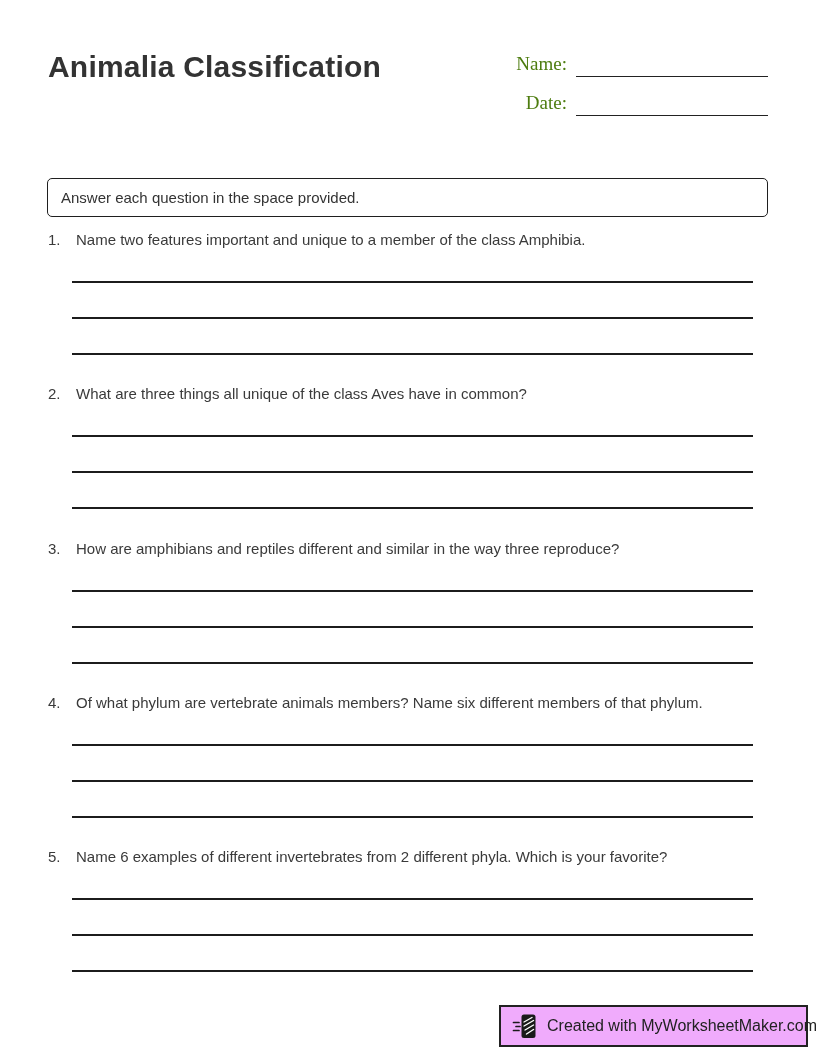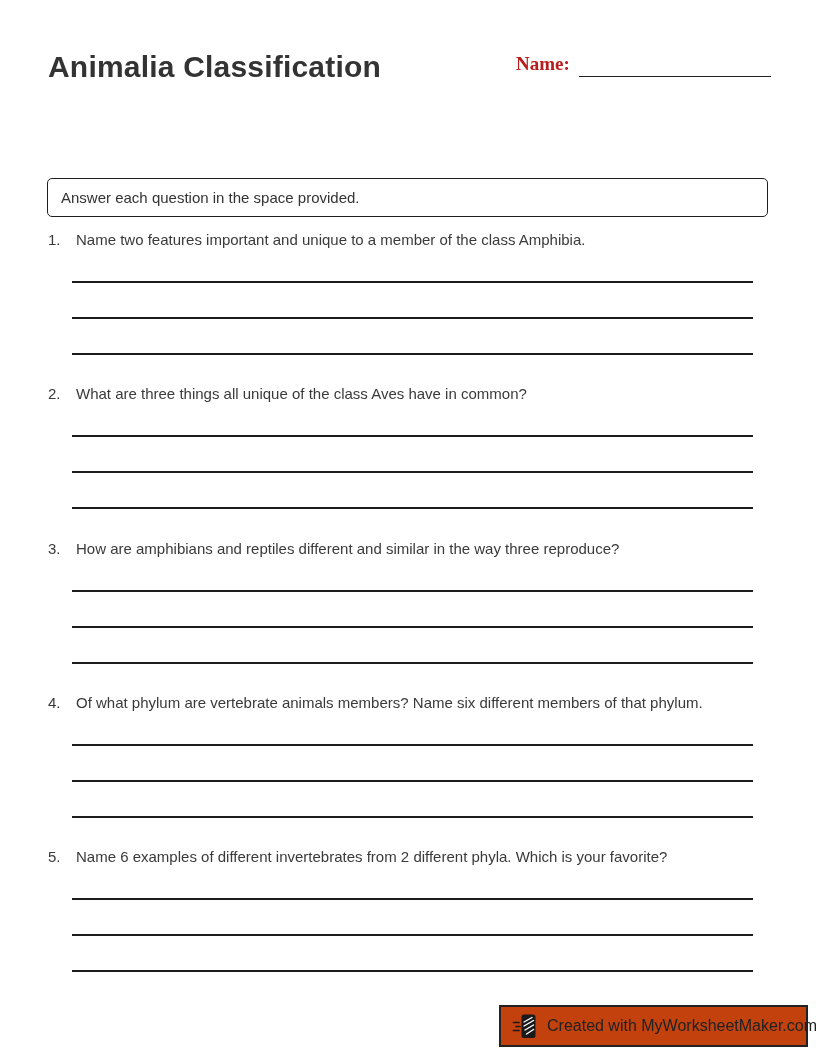--- a/index.html
+++ b/index.html
@@ -27,25 +27,24 @@
     position: absolute;
     right: 48px;
     top: 50px;
     width: 252px;
   }
   .nd-row { display: flex; align-items: flex-end; height: 27px; }
   .nd-row + .nd-row { margin-top: 12px; }
   .nd-label {
     font-family: "Liberation Serif", serif;
     font-size: 19px;
-    color: #b91c1c;
+    color: #4d7c0f;
     margin-left: auto;
     padding-bottom: 2px;
     white-space: nowrap;
-    font-weight: bold;
   }
   .nd-line {
     width: 192px;
     flex: none;
     margin-left: 9px;
     border-bottom: 1.5px solid #222222;
     height: 100%;
   }
 
   
@@ -90,21 +89,21 @@
   .q-pos-5 { top: 847px; }
 
   
   .footer-badge {
     position: absolute;
     left: 499px;
     top: 1005px;
     width: 309px;
     height: 42px;
     border: 2px solid #222222;
-    background: #c2410c;
+    background: #f0abfc;
     display: flex;
     align-items: center;
     padding: 0 11px;
     gap: 9px;
     cursor: pointer;
   }
   .footer-text {
     font-size: 16px;
     color: #222222;
     white-space: nowrap;
@@ -112,20 +111,24 @@
   .badge-icon { flex: none; display: block; }
 </style>
 </head>
 <body>
 
 <h1 class="title">Animalia Classification</h1>
 
 <div class="name-date">
   <div class="nd-row">
     <span class="nd-label">Name:</span>
+    <span class="nd-line"></span>
+  </div>
+  <div class="nd-row">
+    <span class="nd-label">Date:</span>
     <span class="nd-line"></span>
   </div>
 </div>
 
 <div class="instruction">
   <span>Answer each question in the space provided.</span>
 </div>
 
 <div class="question q-pos-1">
   <div class="q-row">

